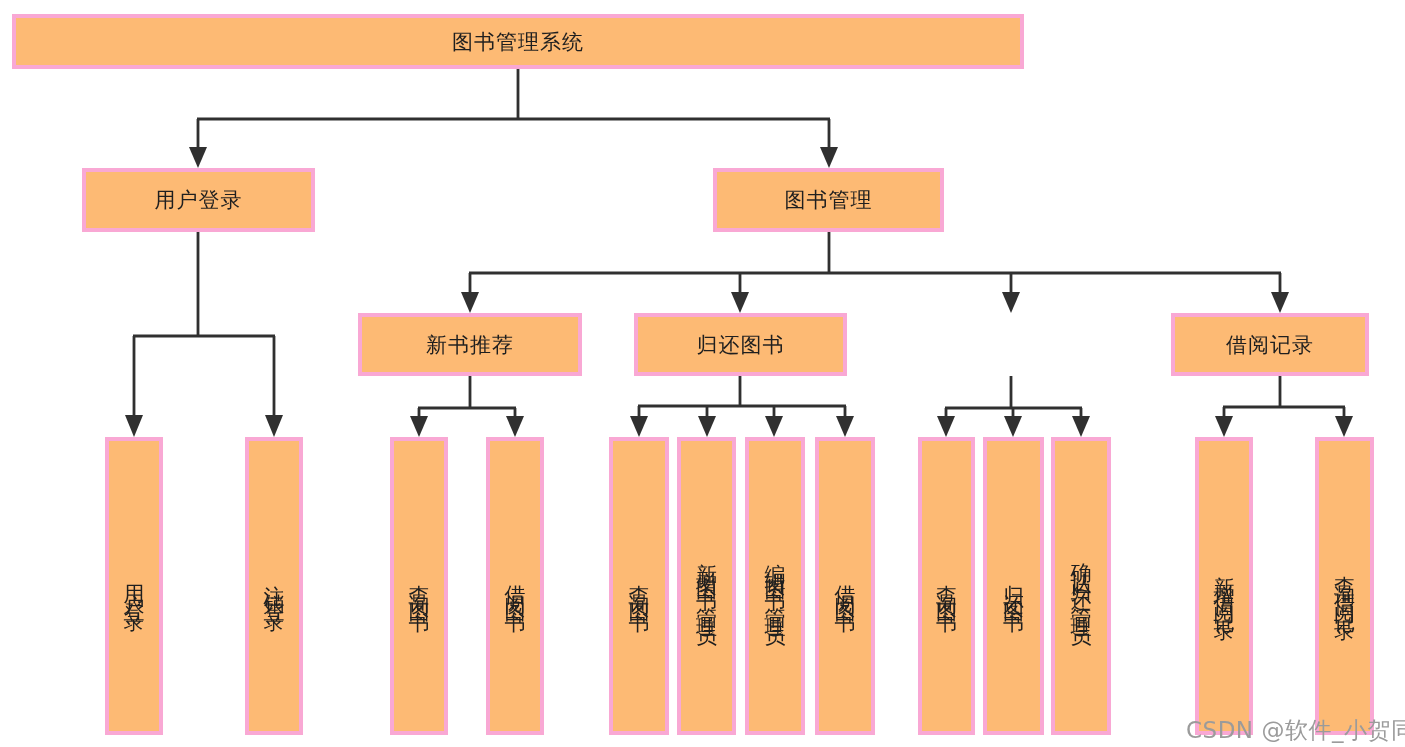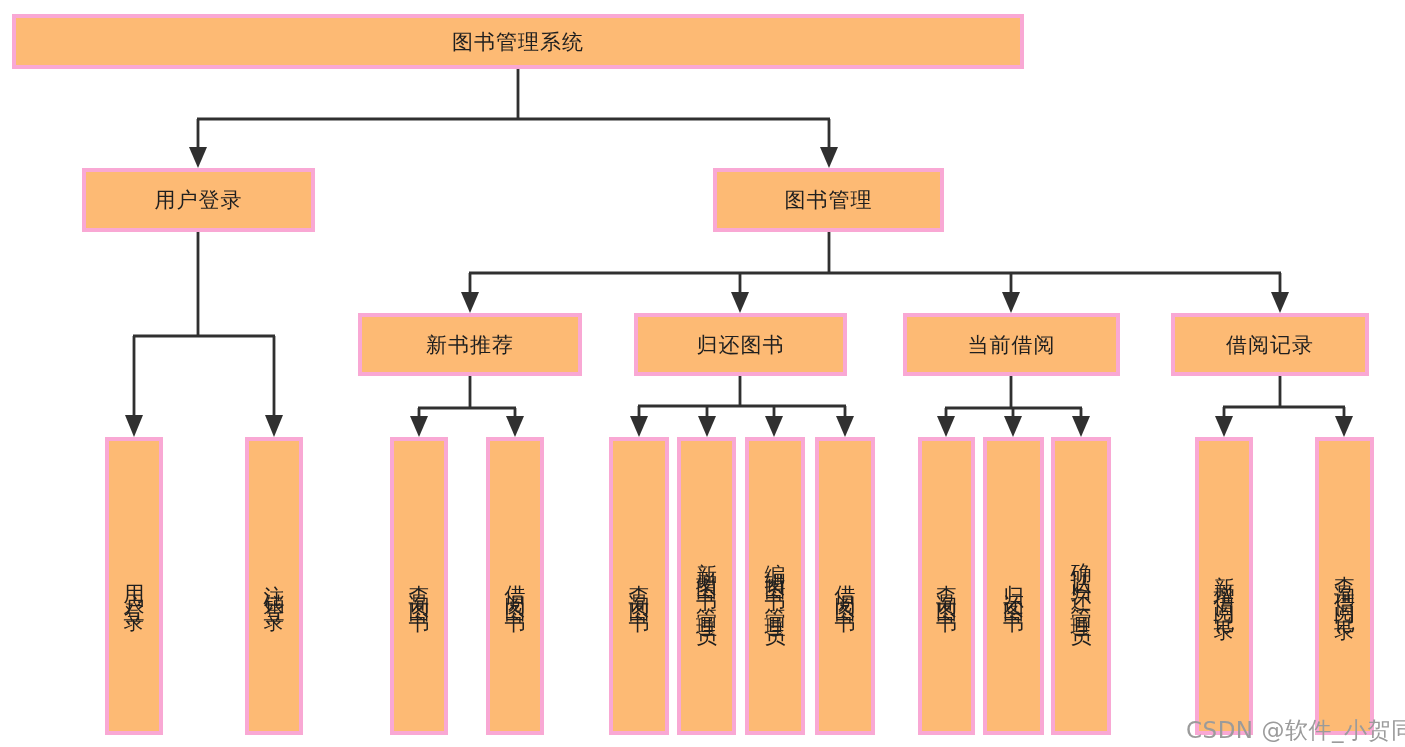--- a/index.html
+++ b/index.html
@@ -93,21 +93,20 @@
     </g>
   </svg>
 
   <div class="box h-box" style="left:12px; top:14px; width:1012px; height:55px;">图书管理系统</div>
 
   <div class="box h-box" style="left:82px; top:168px; width:233px; height:64px;">用户登录</div>
   <div class="box h-box" style="left:713px; top:168px; width:231px; height:64px;">图书管理</div>
 
   <div class="box h-box" style="left:358px; top:313px; width:224px; height:63px;">新书推荐</div>
   <div class="box h-box" style="left:634px; top:313px; width:213px; height:63px;">归还图书</div>
-  <div class="box h-box" style="left:903px; top:313px; width:217px; height:63px;">当前借阅</div>
   <div class="box h-box" style="left:1171px; top:313px; width:198px; height:63px;">借阅记录</div>
 
   <div class="box v-box" style="left:105px; top:437px; width:58px; height:298px;">
     <span>用户登录</span>
   </div>
   <div class="box v-box" style="left:245px; top:437px; width:58px; height:298px;">
     <span>注销登录</span>
   </div>
 
   <div class="box v-box" style="left:390px; top:437px; width:58px; height:298px;">

